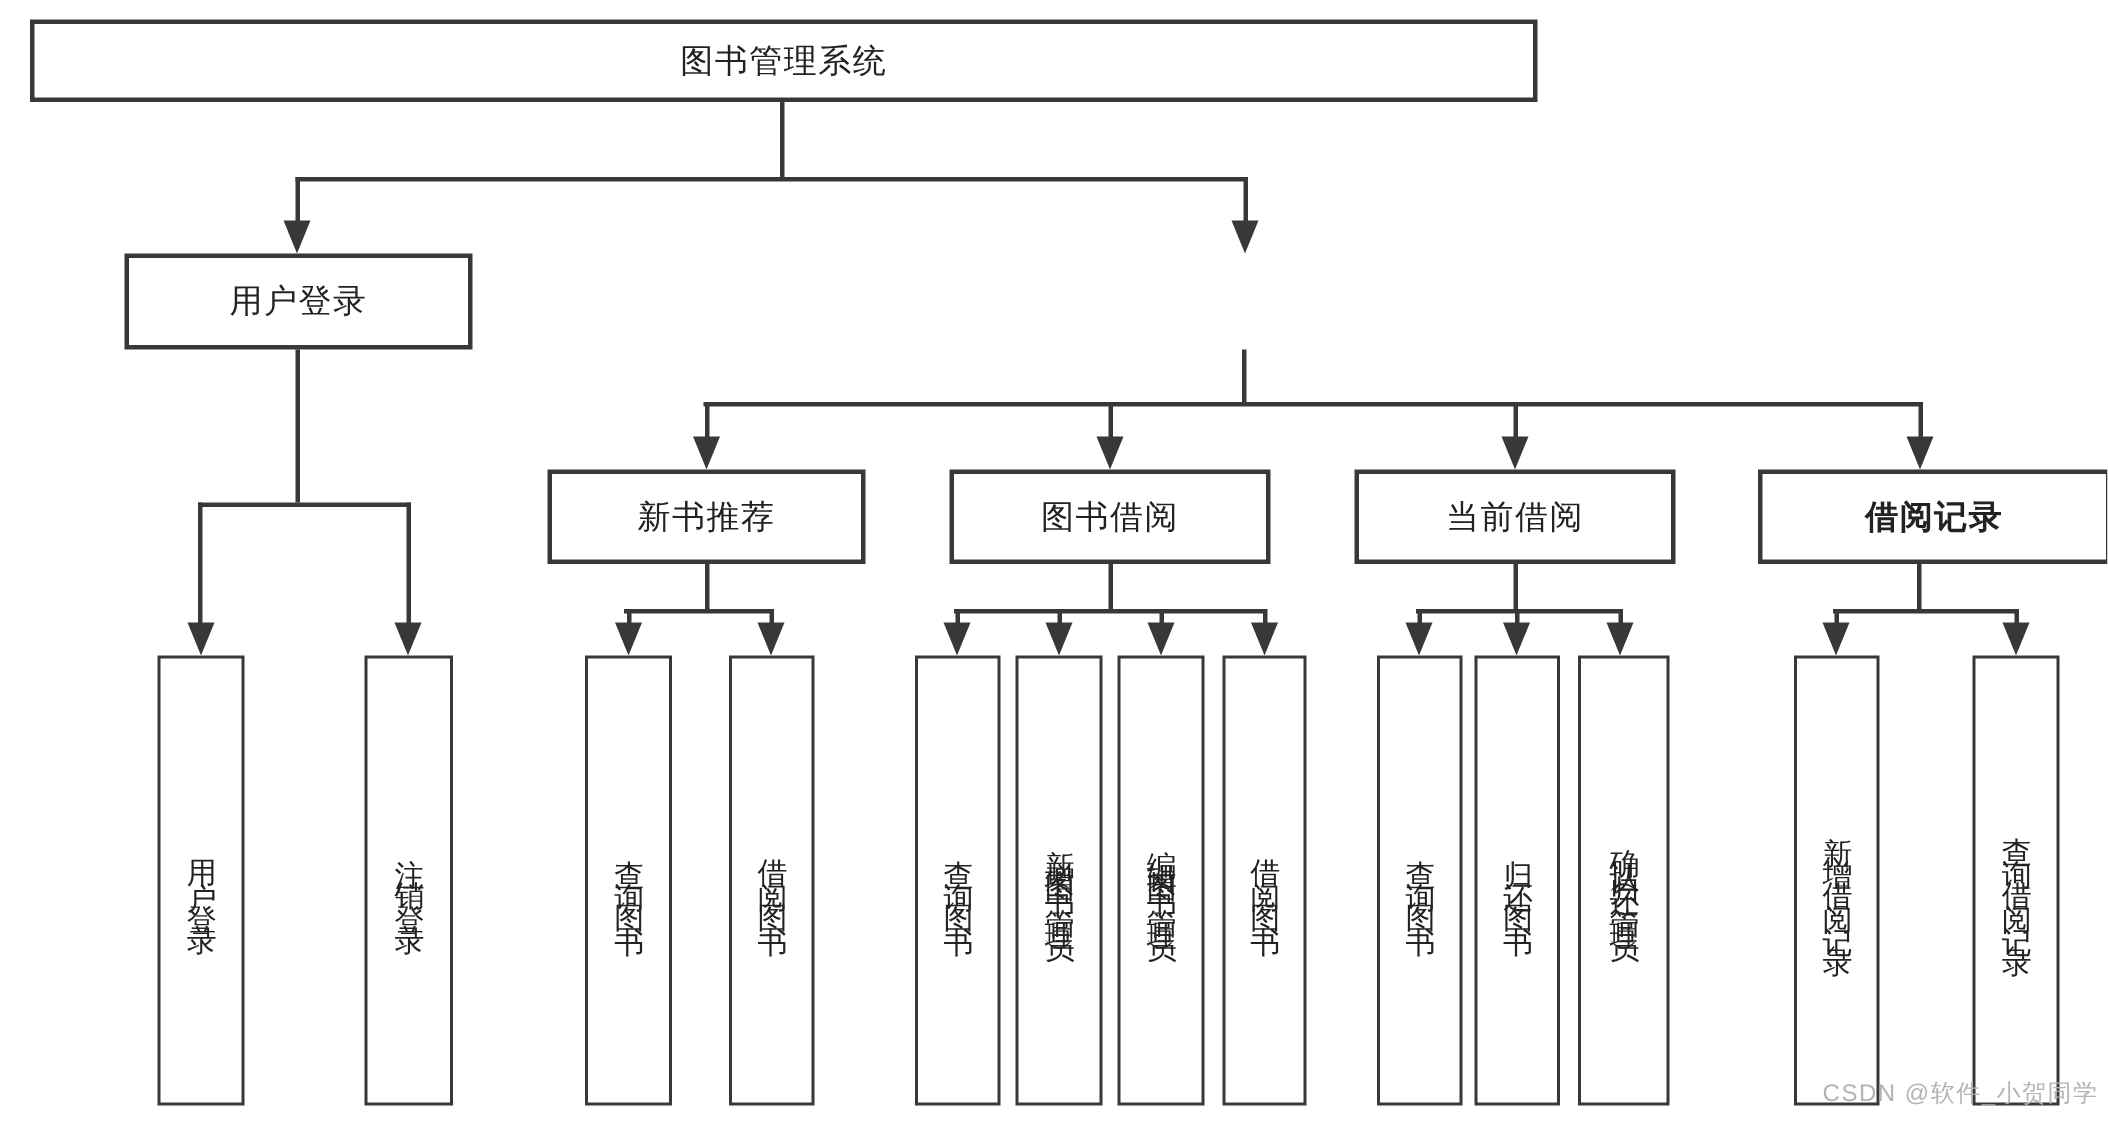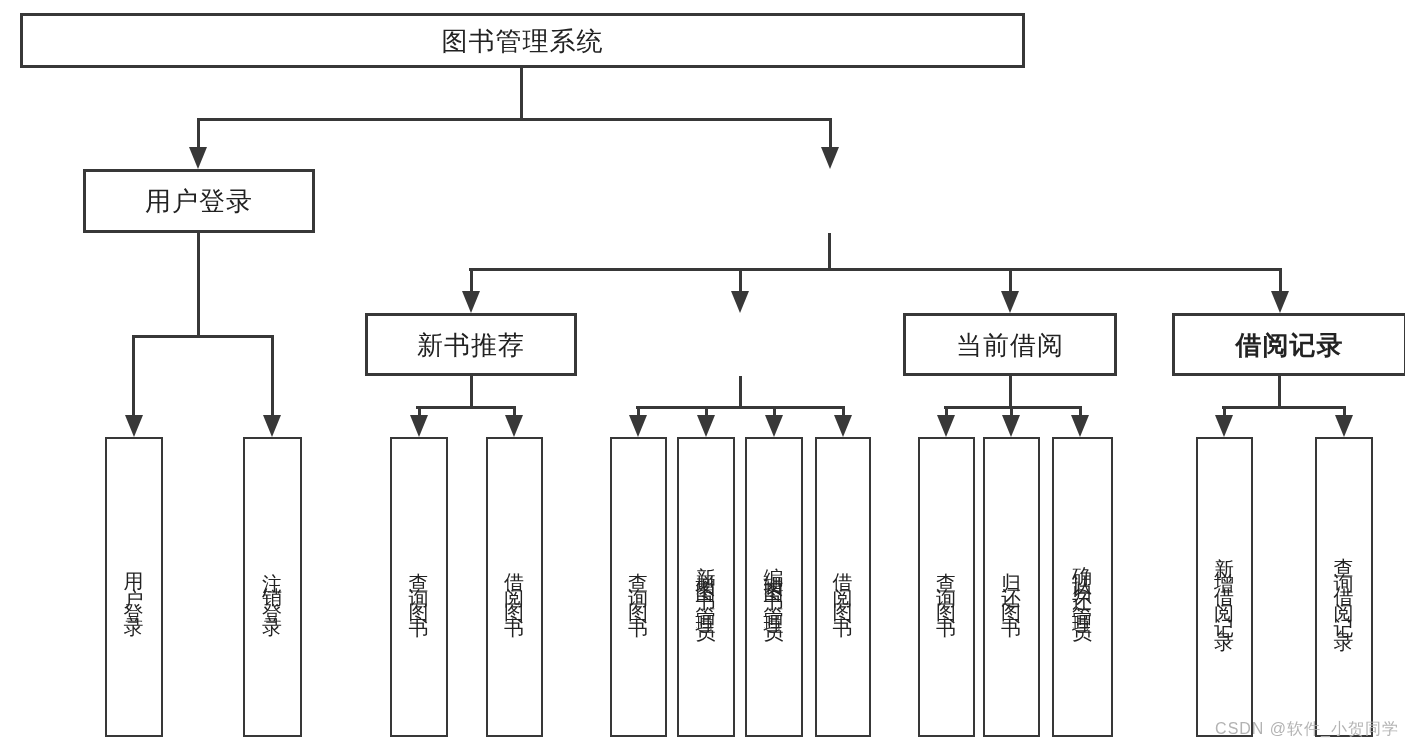--- a/index.html
+++ b/index.html
@@ -12,21 +12,21 @@
   }
   .box {
     position:absolute;
     box-sizing:border-box;
     border:3px solid var(--line,#383838);
     background:#ffffff;
     display:flex; align-items:center; justify-content:center;
   }
   .leaf { border-width:2px; }
   .hlabel {
-    font-size:26px; color:var(--text,#222222);
+    font-size:22px; color:var(--text,#222222);
     letter-spacing:1px; white-space:nowrap; line-height:1;
   }
   .vtext {
     writing-mode:vertical-rl;
     text-orientation:upright;
     font-size:20px; color:var(--text,#222222);
     letter-spacing:15px; line-height:1;
   }
   .vtext.tight { letter-spacing:8px; }
   .hline, .vline { position:absolute; background:var(--line,#383838); }
@@ -75,20 +75,23 @@
   <div class="arw" style="left:462px; top:291px;"></div>
   <div class="vline" style="left:739px; top:268px; width:3px; height:25px;"></div>
   <div class="arw" style="left:731px; top:291px;"></div>
   <div class="vline" style="left:1009px; top:268px; width:3px; height:25px;"></div>
   <div class="arw" style="left:1001px; top:291px;"></div>
   <div class="vline" style="left:1279px; top:268px; width:3px; height:25px;"></div>
   <div class="arw" style="left:1271px; top:291px;"></div>
 
   <div class="box" style="left:365px; top:313px; width:212px; height:63px;align-items:center;">
     <span class="hlabel">新书推荐</span>
+  </div>
+  <div class="box" style="left:633px; top:313px; width:214px; height:63px;">
+    <span class="hlabel">图书借阅</span>
   </div>
   <div class="box" style="left:903px; top:313px; width:214px; height:63px;">
     <span class="hlabel">当前借阅</span>
   </div>
   <div class="box" style="left:1172px; top:313px; width:235px; height:63px;font-weight:bold;">
     <span class="hlabel">借阅记录</span>
   </div>
 
   <div class="vline" style="left:470px; top:376px; width:3px; height:32px;"></div>
   <div class="vline" style="left:739px; top:376px; width:3px; height:32px;"></div>

